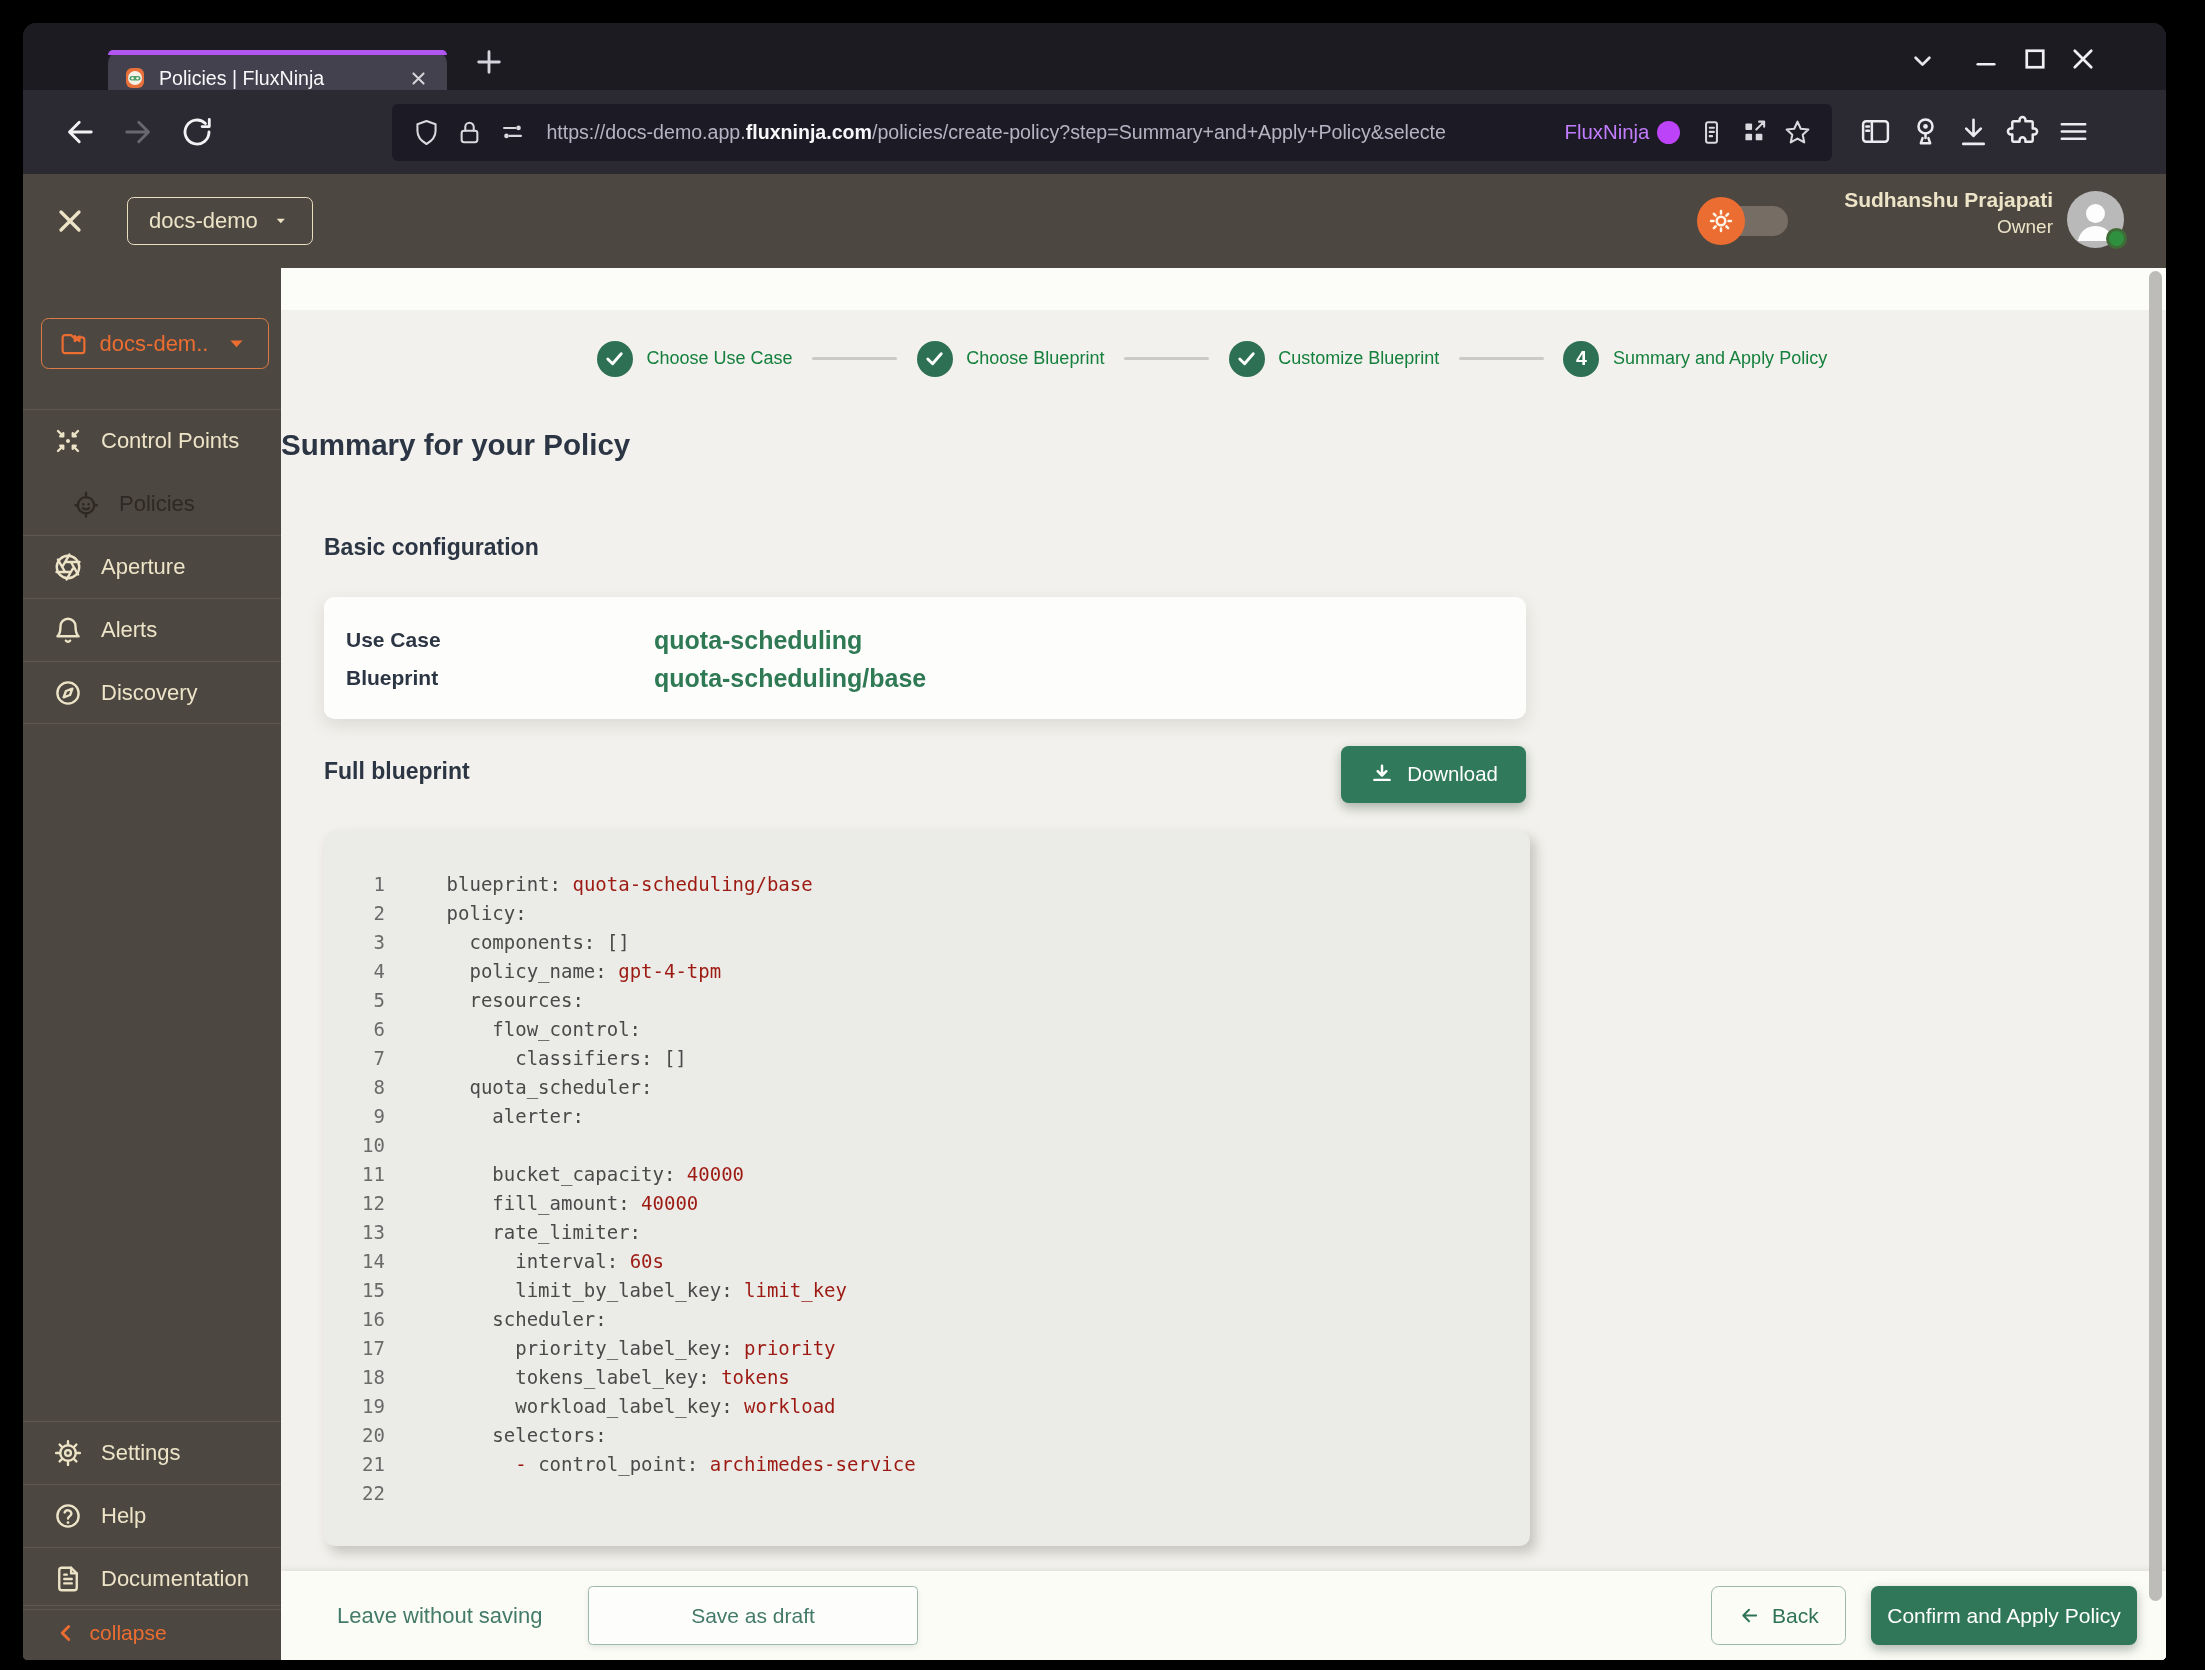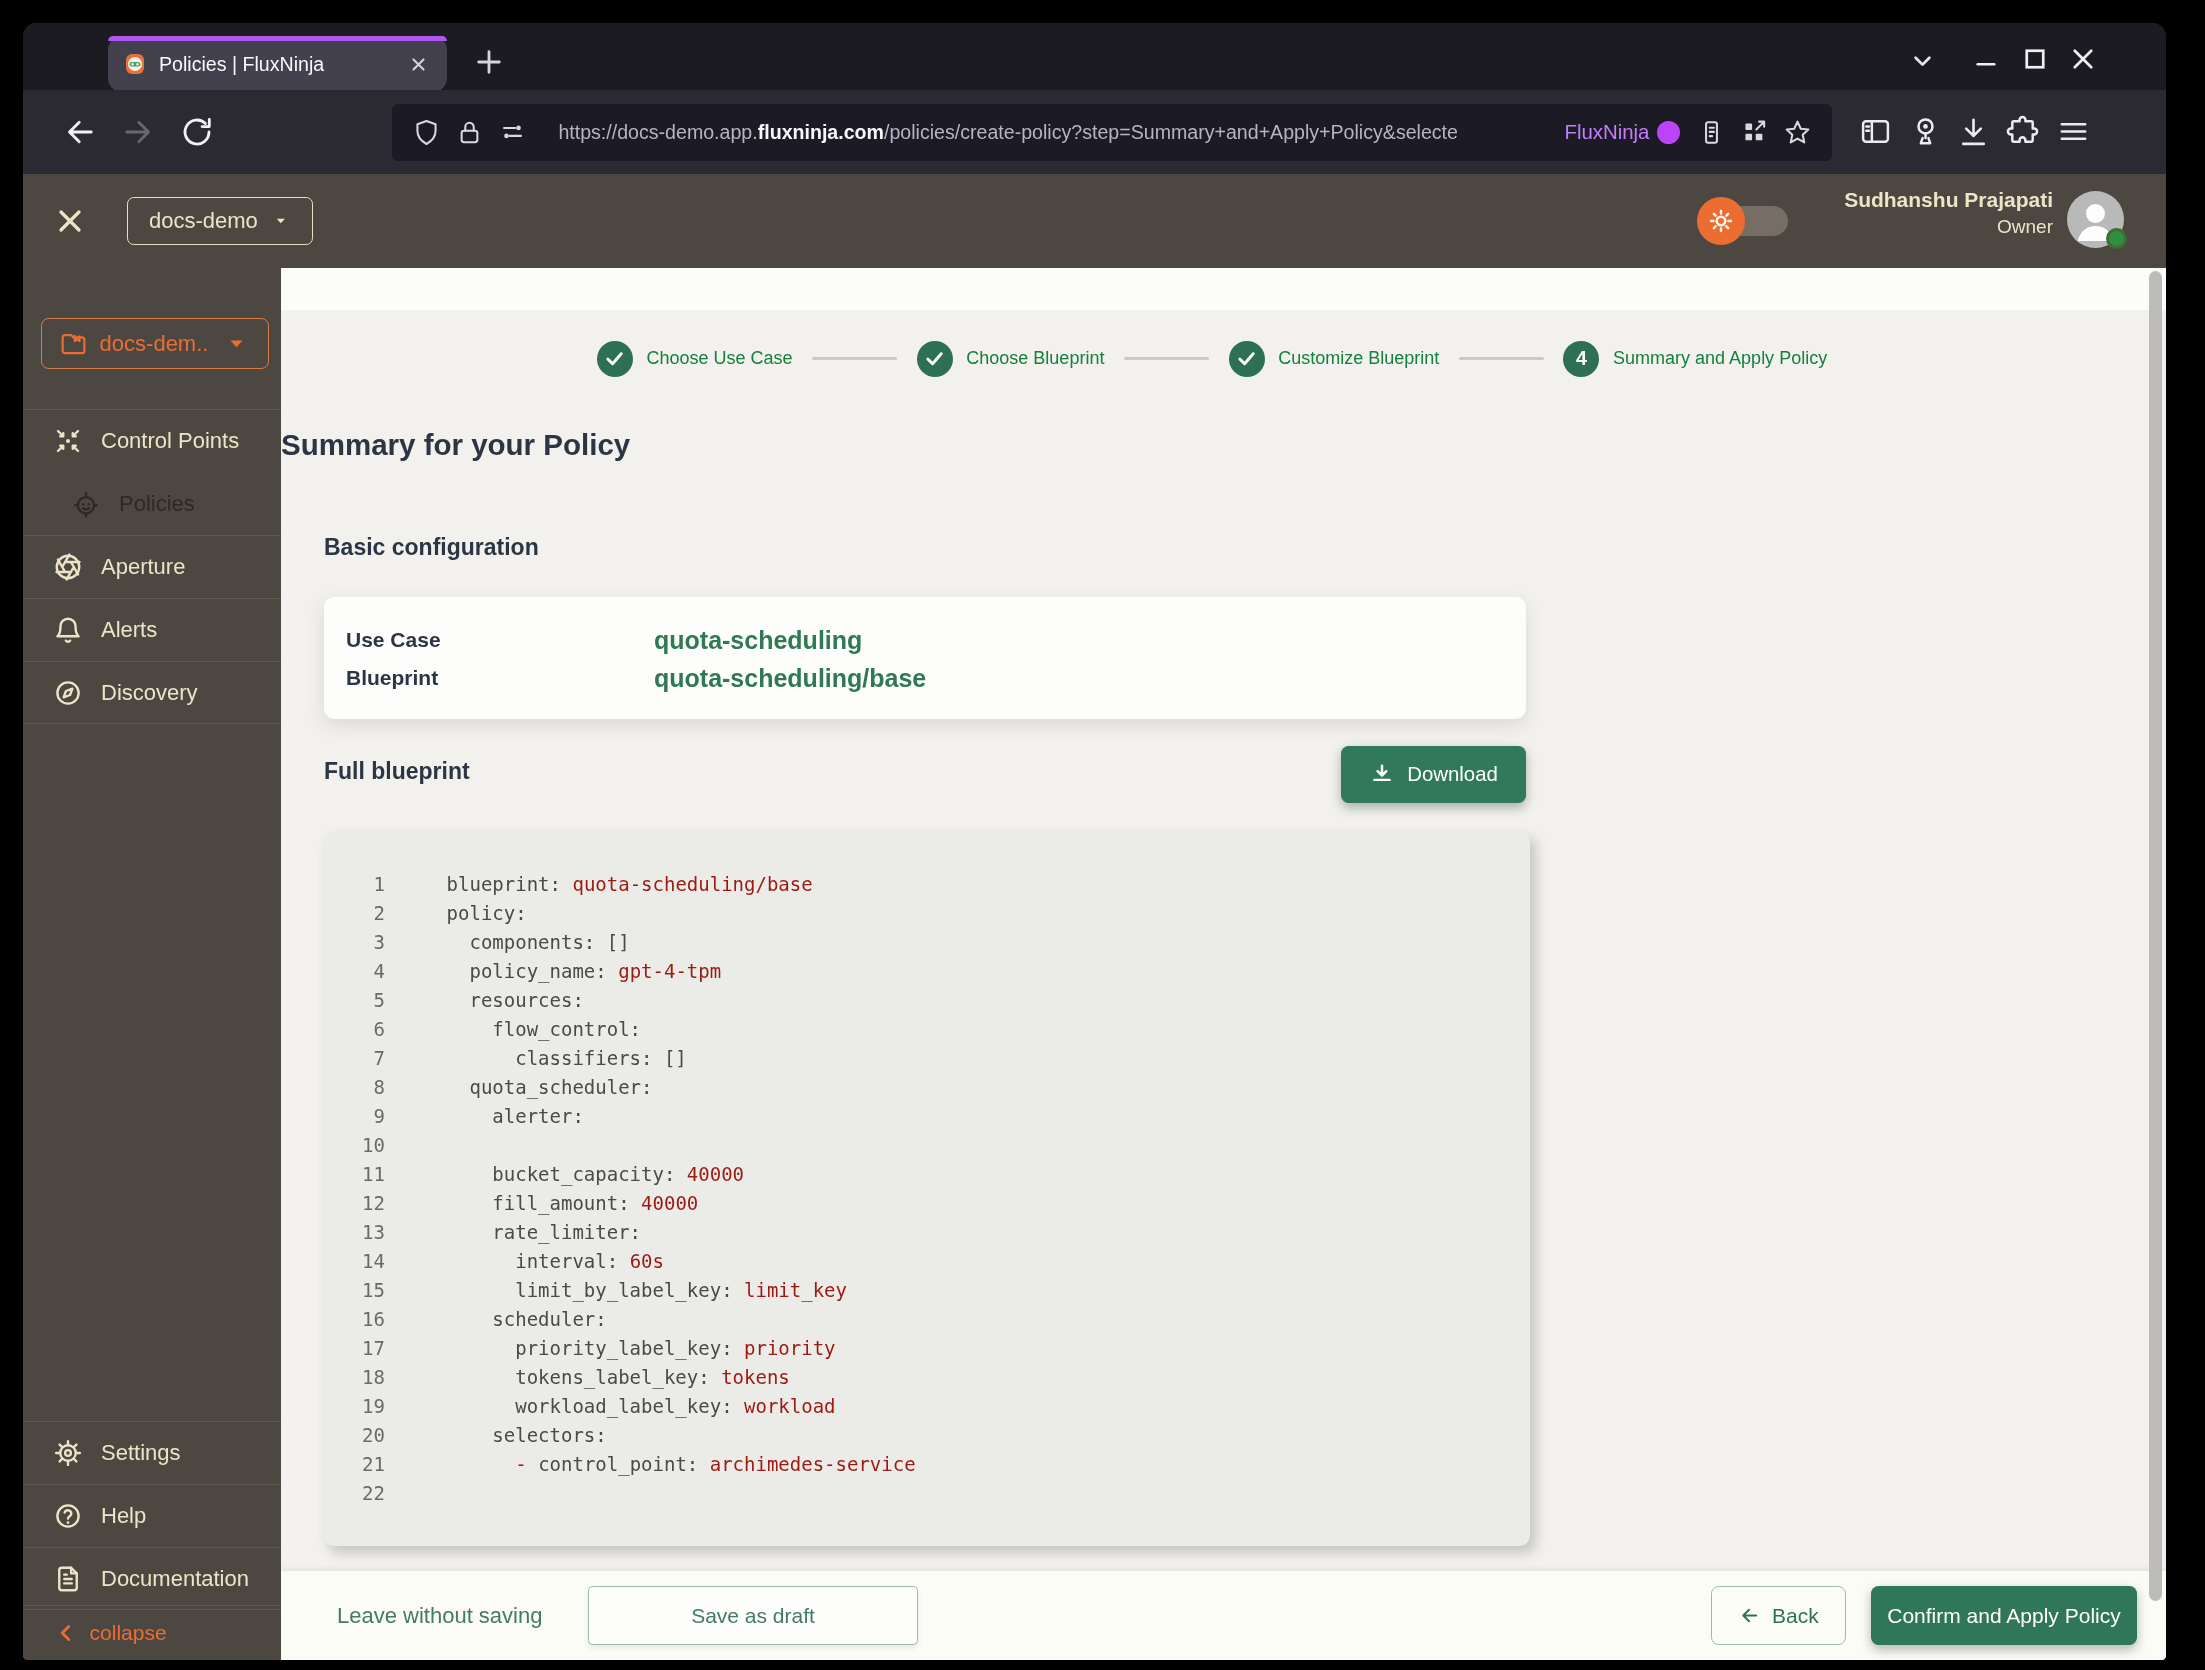--- a/index.html
+++ b/index.html
@@ -3,40 +3,40 @@
 <meta charset="utf-8">
 <style>
   * { margin:0; padding:0; box-sizing:border-box; }
   html,body { width:2205px; height:1670px; background:#000; overflow:hidden;
               font-family:"Liberation Sans", sans-serif; }
   .window { position:absolute; left:23px; top:23px; width:2143px; height:1637px;
             border-radius:13.6px 13.6px 4.5px 4.5px; overflow:hidden; background:#2b2a33; }
 
   
   .tabbar { position:absolute; left:0; top:0; right:0; height:67px; background:#1c1b22; }
-  .tab { position:absolute; left:85px; top:13px; width:339px; height:56px; background:#42414d;
+  .tab { position:absolute; left:85px; top:27px; width:339px; height:56px; background:#42414d;
          border-radius:14px; display:flex; align-items:center; padding:0 15px; }
   .tab-stripe { position:absolute; left:0; top:0; right:0; height:4.5px; background:#b156f0;
                 border-radius:6px 6px 0 0; }
   .favicon { width:24px; height:24px; flex:none; }
   .tab-title { color:#f9f9fb; font-size:19.6px; margin-left:12px; flex:1; white-space:nowrap;
                overflow:hidden; }
   .tab-close { color:#d5d4db; width:27px; height:27px; flex:none; margin-left:6px; }
   .newtab { position:absolute; left:447px; top:19.6px; width:38px; height:38px; color:#d5d4db; }
   .tab-chevron { position:absolute; right:227px; top:21px; width:33px; height:33px; color:#e6e5ea; }
   .winctl { position:absolute; top:18px; width:36px; height:36px; color:#f0f0f3; }
   .winctl.min { right:162px; } .winctl.max { right:113px; } .winctl.close { right:65px; }
 
   .navbar { position:absolute; left:0; top:67px; right:0; height:85px; background:#2b2a33; }
   .navbtn { position:absolute; top:24px; width:36px; height:36px; color:#f2f2f5; }
   .navbtn.back { left:39px; } .navbtn.fwd { left:97px; color:#68676f; } .navbtn.reload { left:156px; }
   .urlbar { position:absolute; left:369px; top:13.6px; width:1440px; height:57px; background:#1c1b25;
             border-radius:6px; display:flex; align-items:center; padding:0 13.6px; }
   .ubicon { width:29px; height:29px; color:#d9d8df; flex:none; margin:0 6.8px; }
-  .url-text { flex:1; font-size:19.6px; color:#b6b3c3; white-space:nowrap; overflow:hidden; margin-left:25px; }
+  .url-text { flex:1; font-size:19.6px; color:#b6b3c3; white-space:nowrap; overflow:hidden; margin-left:13px; }
   .url-text b { color:#f7f7fa; font-weight:700; }
   .container-label { color:#c27dff; font-size:20.4px; margin:0 7.6px 0 12px; white-space:nowrap; }
   .container-dot { width:23px; height:23px; border-radius:50%; background:#bc43f7; flex:none; margin-right:10.6px; }
   .navicons { position:absolute; top:24px; right:0; left:0; height:36px; pointer-events:none; }
   .navicons .nbi { position:absolute; width:35px; height:35px; color:#ececf0; pointer-events:auto; }
 
   
   .app { position:absolute; left:0; top:151px; right:0; bottom:0; background:#4d4741; }
   .app-header { position:absolute; left:0; top:0; right:0; height:94px; background:#4d4741; }
   .hdr-close { position:absolute; left:29px; top:29px; width:36px; height:36px; color:#ede4c8; }

